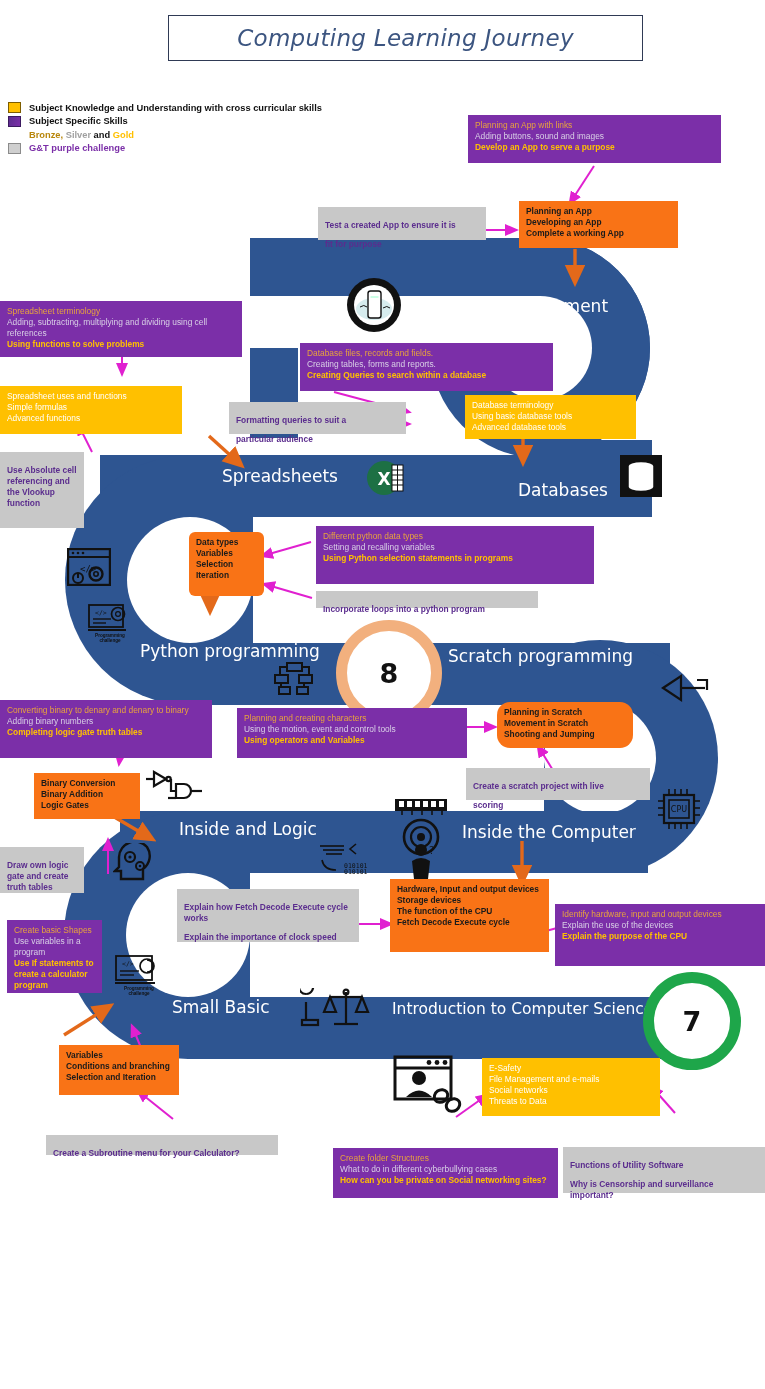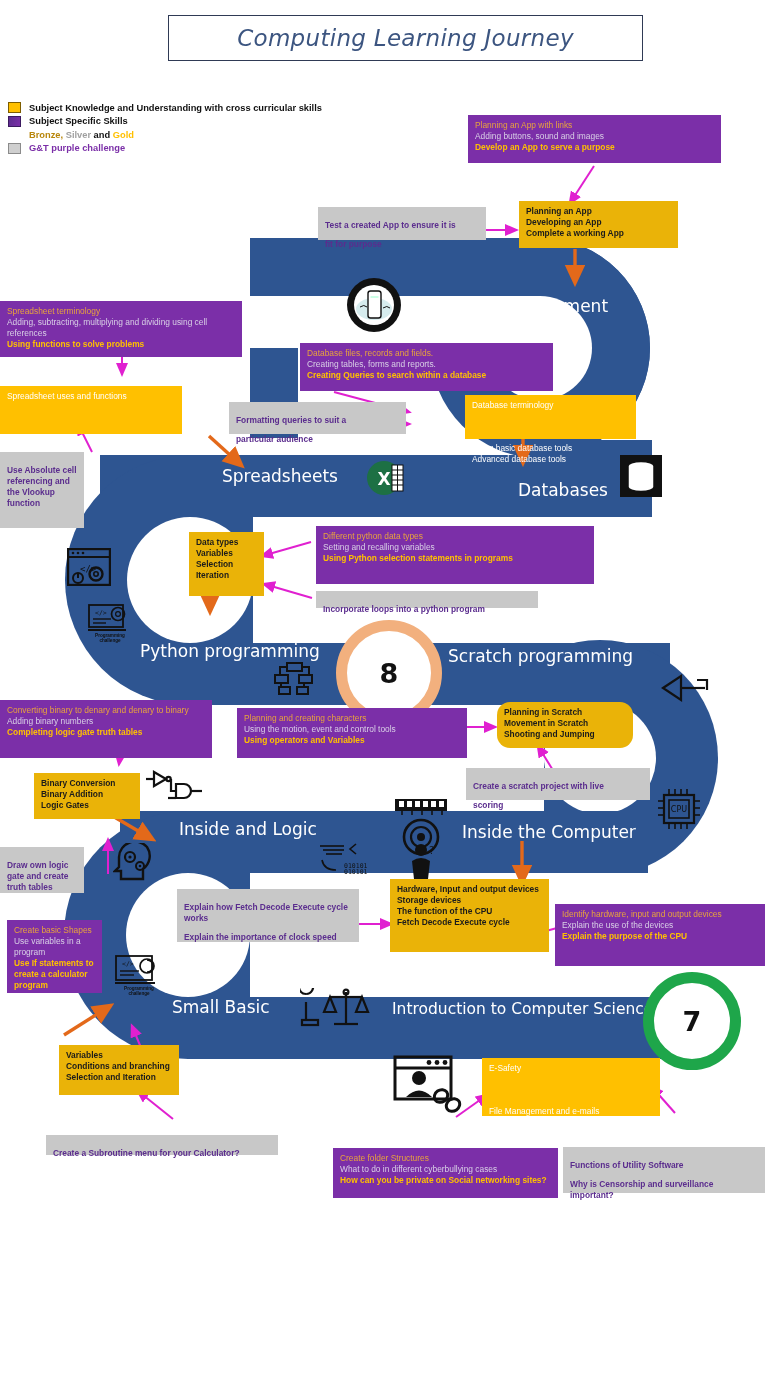--- a/index.html
+++ b/index.html
@@ -29,22 +29,22 @@
 
   
   .snake{position:absolute;left:0;top:0;width:765px;height:1389px;}
 
   
   .bx{position:absolute;box-sizing:border-box;padding:5px 7px;line-height:1.30;}
   .bx div{white-space:normal;}
   .bx.purple{background:#7b2fa8;}
   .bx.purple .l1{color:#e8a33d;} .bx.purple .l2{color:#d9d0e6;} .bx.purple .l3{color:#ffc000;font-weight:700;}
   .bx.amber{background:#ffc000;}
-  .bx.amber .l1{color:#ffffff;} .bx.amber .l2{color:#ffffff;margin-top:32px;} .bx.amber .l3{color:#ffffff;} .bx.amber .l4{color:#ffffff;}
-  .bx.green{background:#eab308;}
+  .bx.amber .l1{color:#ffffff;} .bx.amber .l2{color:#ffffff;} .bx.amber .l3{color:#ffffff;} .bx.amber .l4{color:#ffffff;}
+  .bx.green{background:#f97316;}
   .bx.green div{color:#1b1b1b;font-weight:700;}
   .bx.grey{background:#c8c8c8;}
   .bx.grey div{color:#5b2d8e;font-weight:700;margin-top:8px;} .fs85{font-size:8.4px;}
 
   
   .stg{position:absolute;color:#fff;font-size:17px;font-family:"DejaVu Sans",sans-serif;
        white-space:nowrap;}
 
   
   .yr{position:absolute;border-radius:50%;background:#fff;display:flex;
@@ -227,21 +227,21 @@
   <div class="bx amber fs85" style="left:465px;top:395px;width:171px;height:44px;">
     <div class="l1">Database terminology</div>
     <div class="l2">Using  basic database tools</div>
     <div class="l3">Advanced  database tools</div>
   </div>
   <div class="bx grey fs85" style="left:229px;top:402px;width:177px;height:32px;">
     <div>Formatting queries to suit a</div>
     <div>particular audience</div>
   </div>
 
-  <div class="bx green fs85" style="left:189px;top:532px;width:75px;height:64px;">
+  <div class="bx green fs85" style="left:189px;top:532px;width:75px;height:64px;border-radius:6px;">
     <div>Data types</div>
     <div>Variables</div>
     <div>Selection</div>
     <div>Iteration</div>
   </div>
   <div class="bx purple fs85" style="left:316px;top:526px;width:278px;height:58px;">
     <div class="l1">Different python data types</div>
     <div class="l2">Setting and recalling variables</div>
     <div class="l3">Using Python selection statements in programs</div>
   </div>

